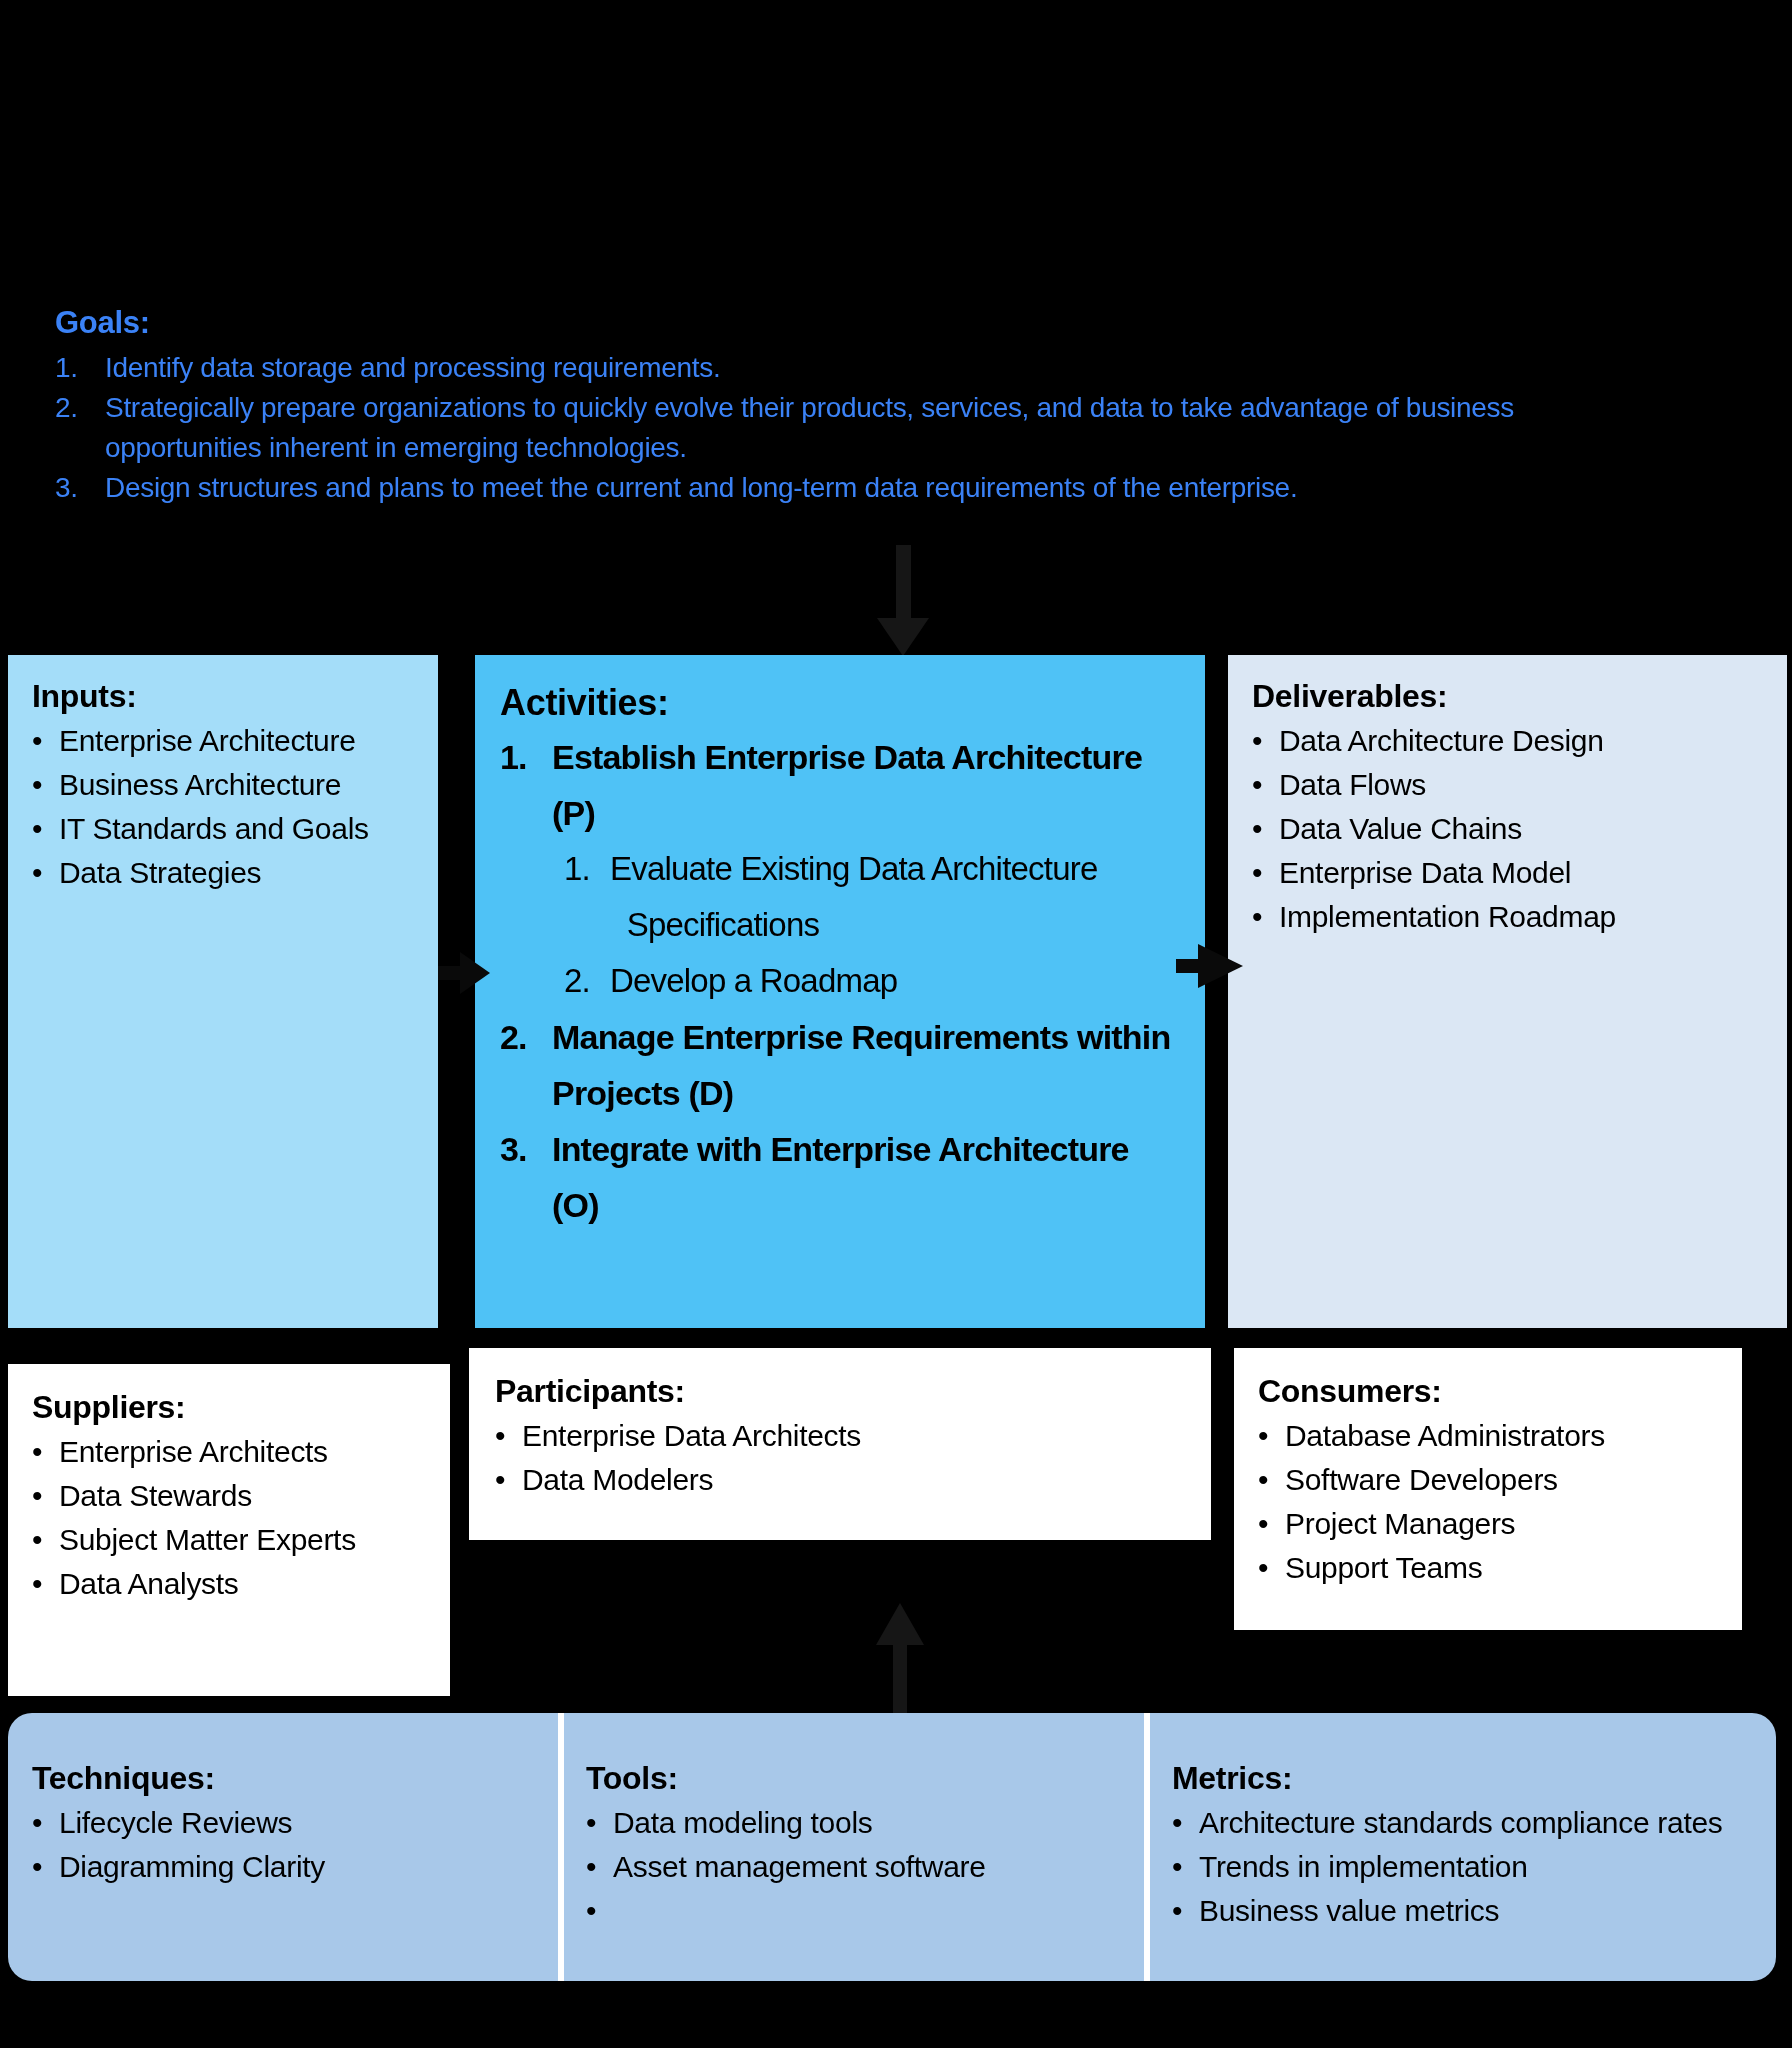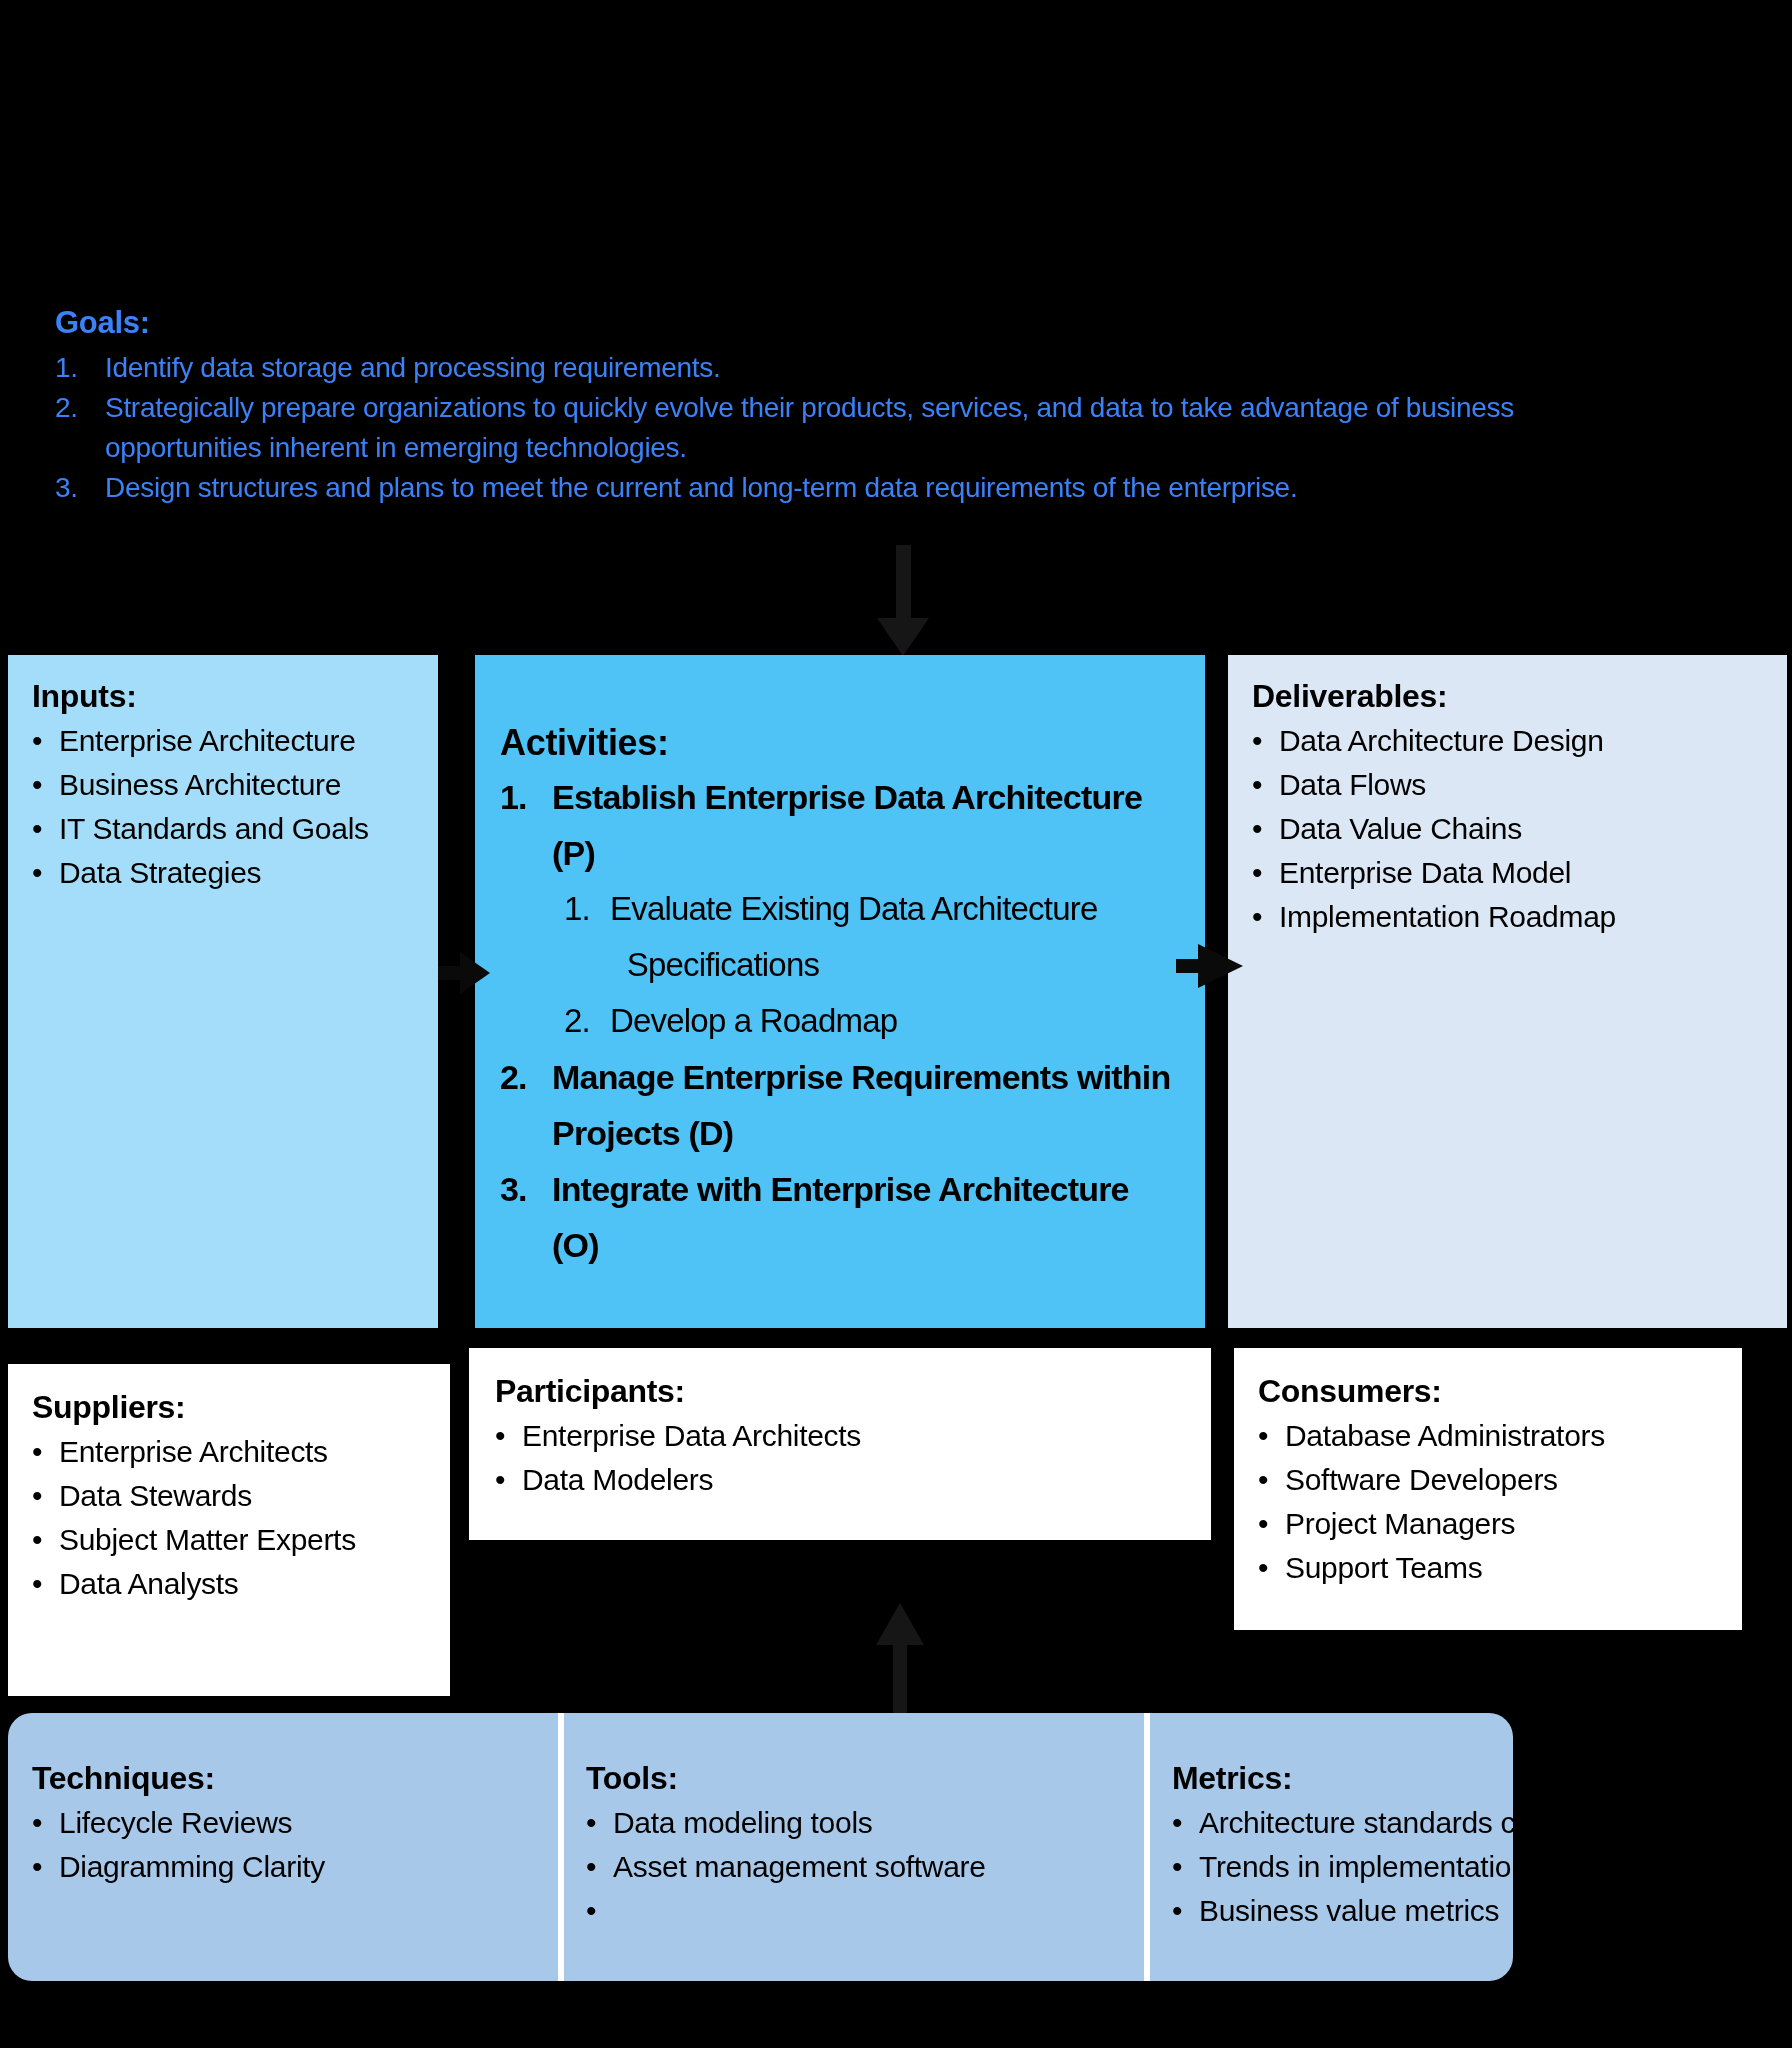--- a/index.html
+++ b/index.html
@@ -22,29 +22,29 @@
   .dot{flex:0 0 27px;}
 
   .inputs{left:8px;top:655px;width:430px;height:673px;background:var(--c-inputs,#A4DDF9);padding:18px 20px 0 24px;}
   .activities{left:475px;top:655px;width:730px;height:673px;background:var(--c-activities,#4FC2F6);padding:22px 12px 0 25px;}
   .deliverables{left:1228px;top:655px;width:559px;height:673px;background:var(--c-deliverables,#DBE7F4);padding:18px 14px 0 24px;}
   .suppliers{left:8px;top:1348px;width:442px;height:332px;background:#fff;padding:20px 20px 0 24px;margin-top:16px;}
   .participants{left:469px;top:1348px;width:742px;height:192px;background:#fff;padding:20px 12px 0 26px;}
   .consumers{left:1234px;top:1348px;width:508px;height:282px;background:#fff;padding:20px 12px 0 24px;}
 
   
-  .activities .hd{font-size:36px;line-height:52px;margin-top:40px;}
+  .activities .hd{font-size:36px;line-height:52px;}
   .act-row{display:flex;font-size:34px;line-height:56px;font-weight:bold;letter-spacing:-0.8px;}
   .act-num{flex:0 0 52px;}
   .act-text{white-space:pre-wrap;}
   .act-row.sub{font-weight:normal;font-size:33px;margin-left:64px;}
   .act-row.sub .act-num{flex:0 0 46px;}
 
   
-  .panel{position:absolute;left:8px;top:1713px;width:1505px;height:268px;
+  .panel{position:absolute;left:8px;top:1713px;width:1768px;height:268px;
          background:var(--c-panel,#A8C8E9);border-radius:24px;}
   .pdiv{position:absolute;top:0;bottom:0;width:6px;background:#fff;}
   .pd1{left:550px;}
   .pd2{left:1136px;}
   .pcol{position:absolute;top:42px;}
   .pc1{left:24px;width:500px;}
   .pc2{left:578px;width:530px;}
   .pc3{left:1164px;width:606px;}
 
   

